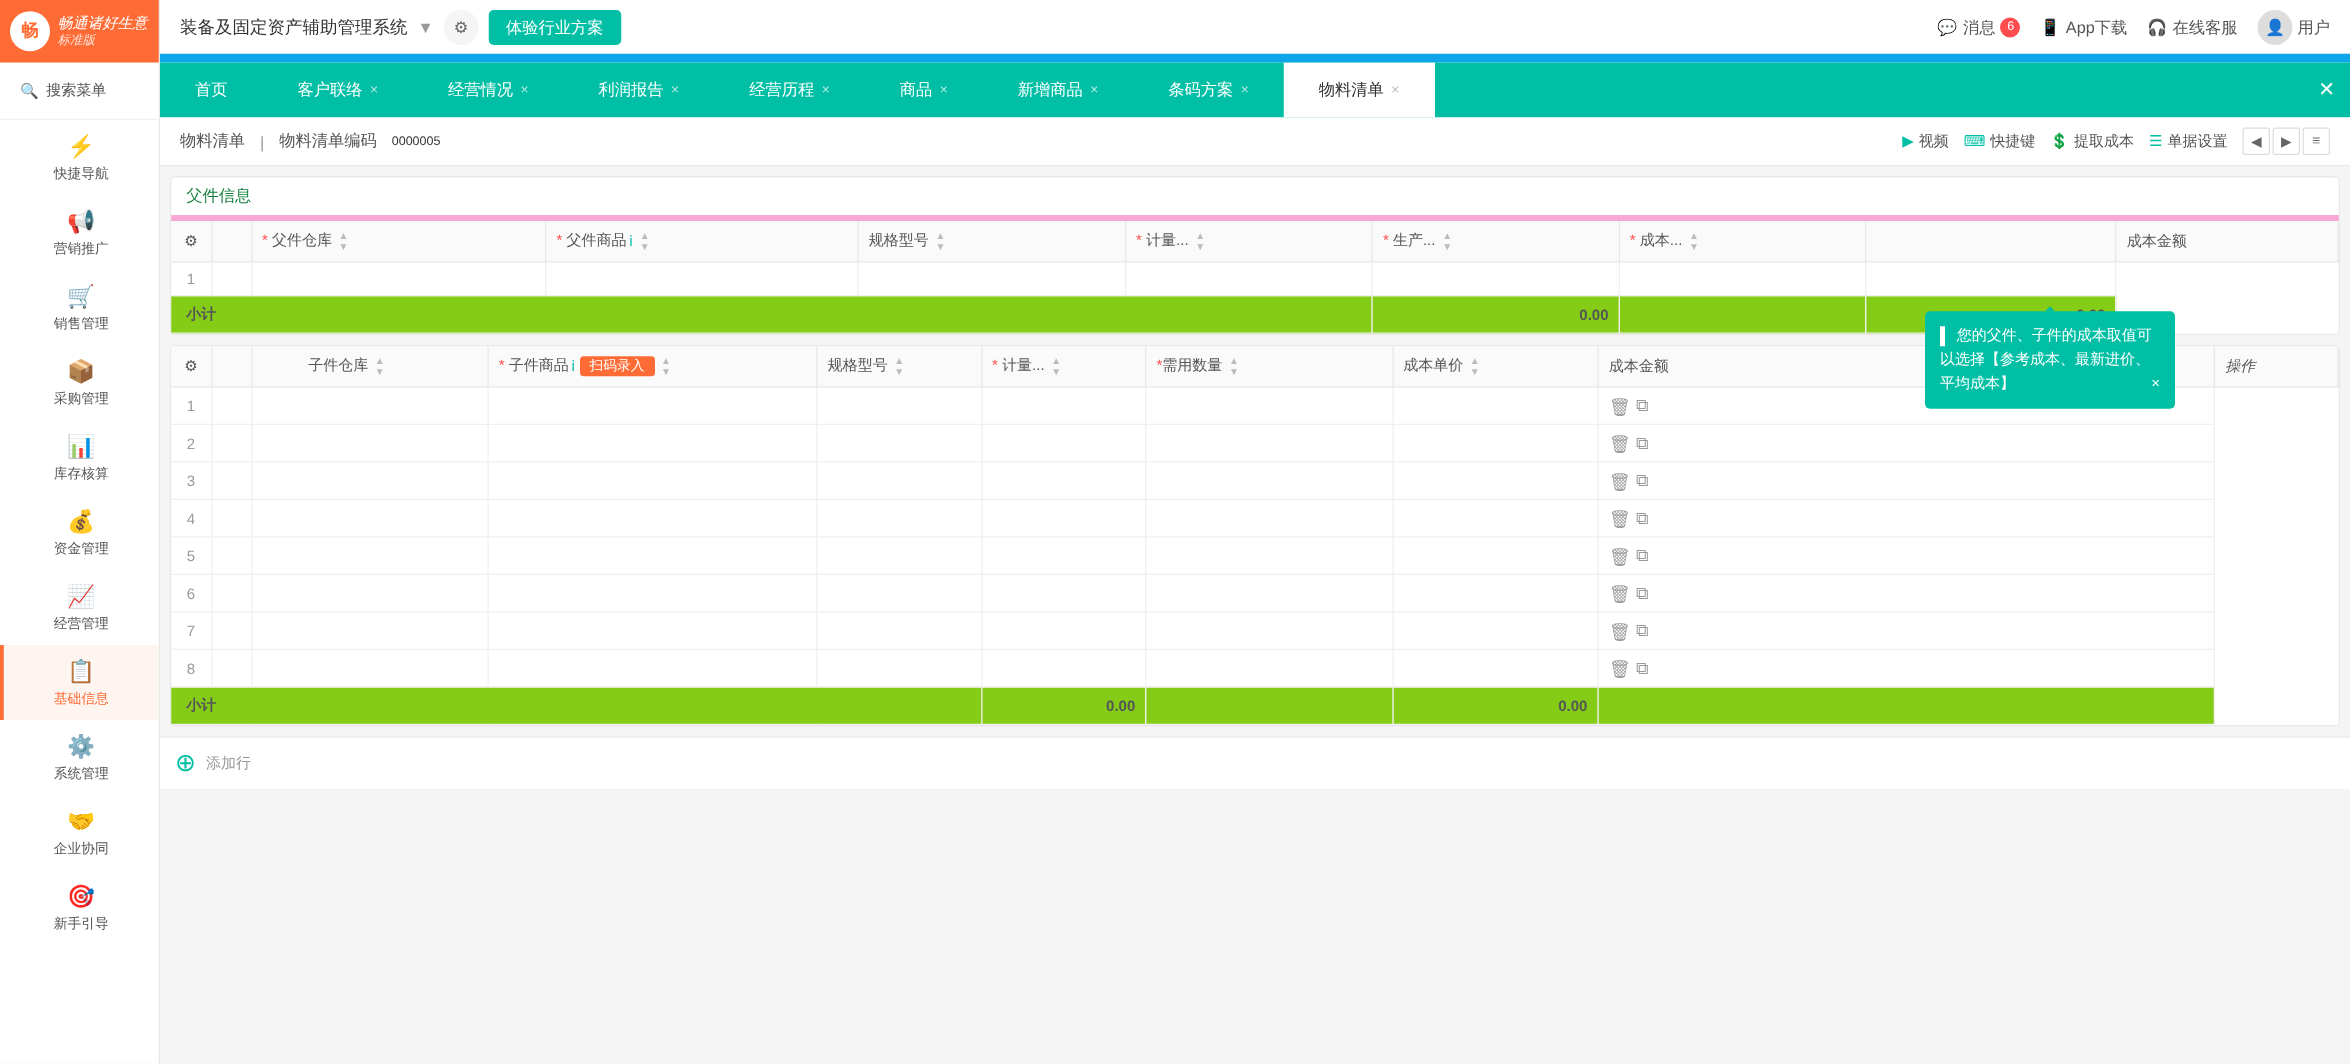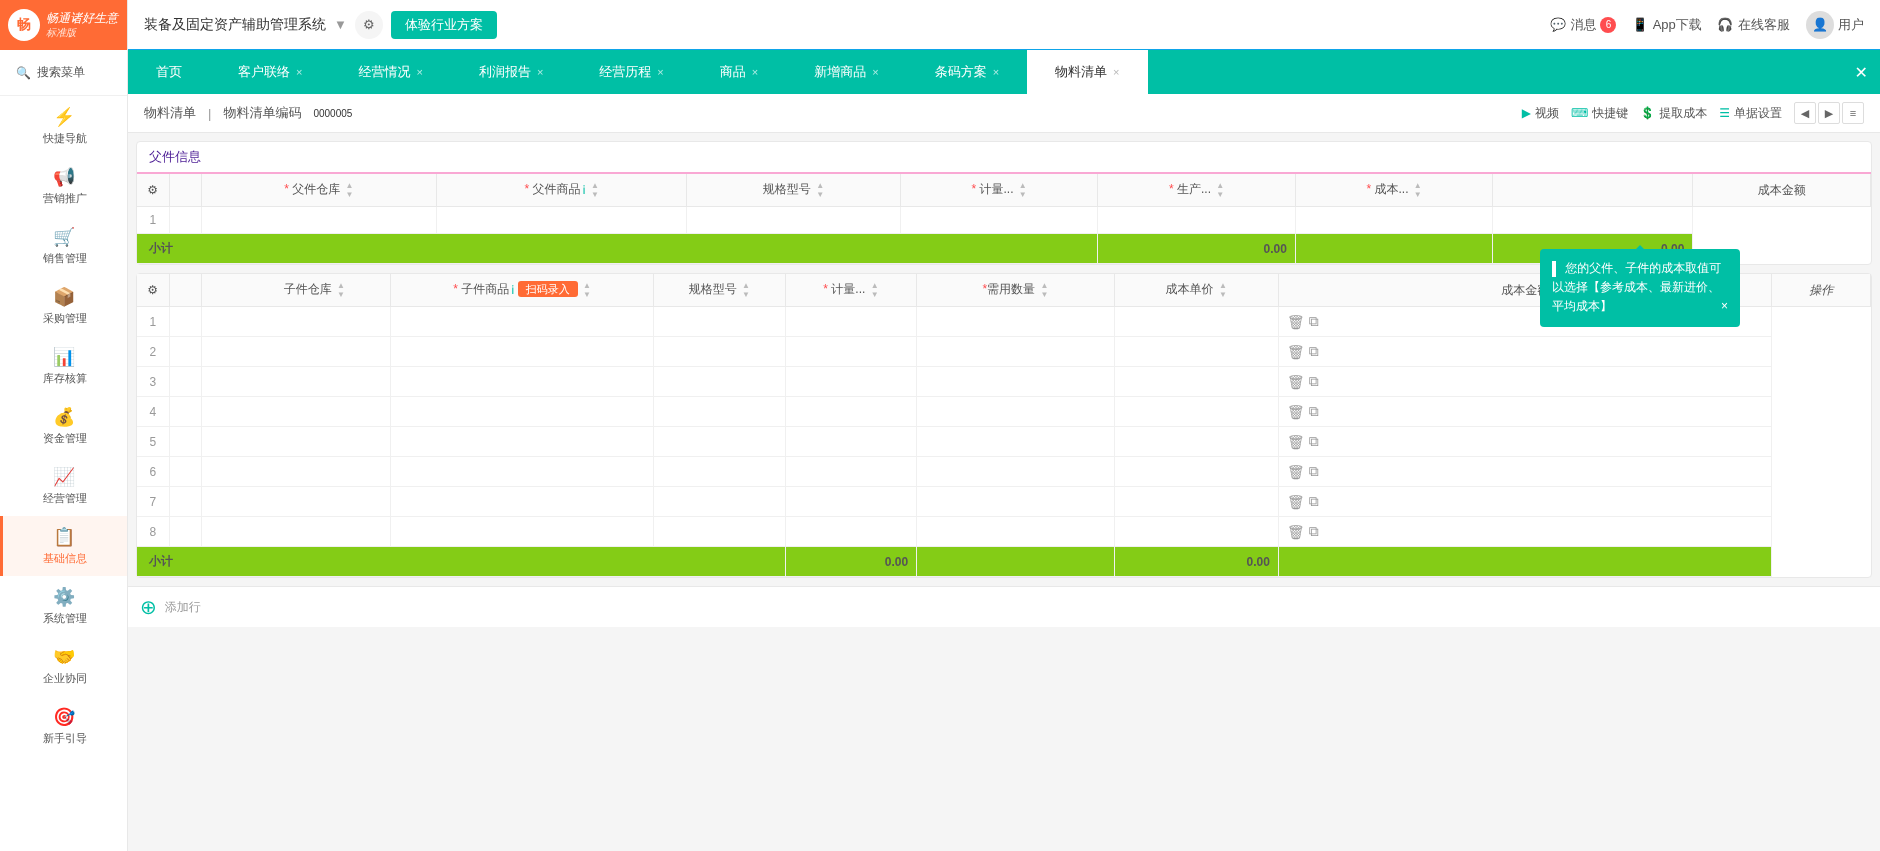--- a/index.html
+++ b/index.html
@@ -73,21 +73,21 @@
       overflow: hidden;
     }
 
     
     .top-header {
       background: #fff;
       height: 50px;
       display: flex;
       justify-content: space-between;
       padding: 0 16px;
-      border-bottom: 1px solid #0ea5e9;
+      border-bottom: 7px solid #0ea5e9;
     }
     .top-header-left { display: flex; align-items: center; gap: 8px; }
     .system-title { font-size: 14px; color: #333; }
     .dropdown-arrow { color: #999; }
     .gear-btn {
       width: 28px; height: 28px;
       border-radius: 50%;
       background: #f5f5f5;
       display: flex; align-items: center; justify-content: center;
       cursor: pointer; color: #666;
@@ -183,33 +183,33 @@
     .section {
       background: #fff;
       margin: 8px;
       border: 1px solid #e8e8e8;
       border-radius: 4px;
     }
     .section-title {
       padding: 6px 12px;
       font-size: 13px;
       font-weight: 500;
-      color: #4c1d95;
-      border-bottom: 2px solid #f9a8d4;
+      color: #15803d;
+      border-bottom: 5px solid #f9a8d4;
     }
 
     table {
       width: 100%;
       border-collapse: collapse;
       font-size: 12px;
     }
     th {
       background: #fafafa;
       padding: 7px 8px;
-      text-align: center;
+      text-align: left;
       color: #555;
       border-bottom: 1px solid #e8e8e8;
       border-right: 1px solid #e8e8e8;
       white-space: nowrap;
       font-weight: normal;
     }
     td {
       padding: 6px 8px;
       border-bottom: 1px solid #f0f0f0;
       border-right: 1px solid #f0f0f0;

